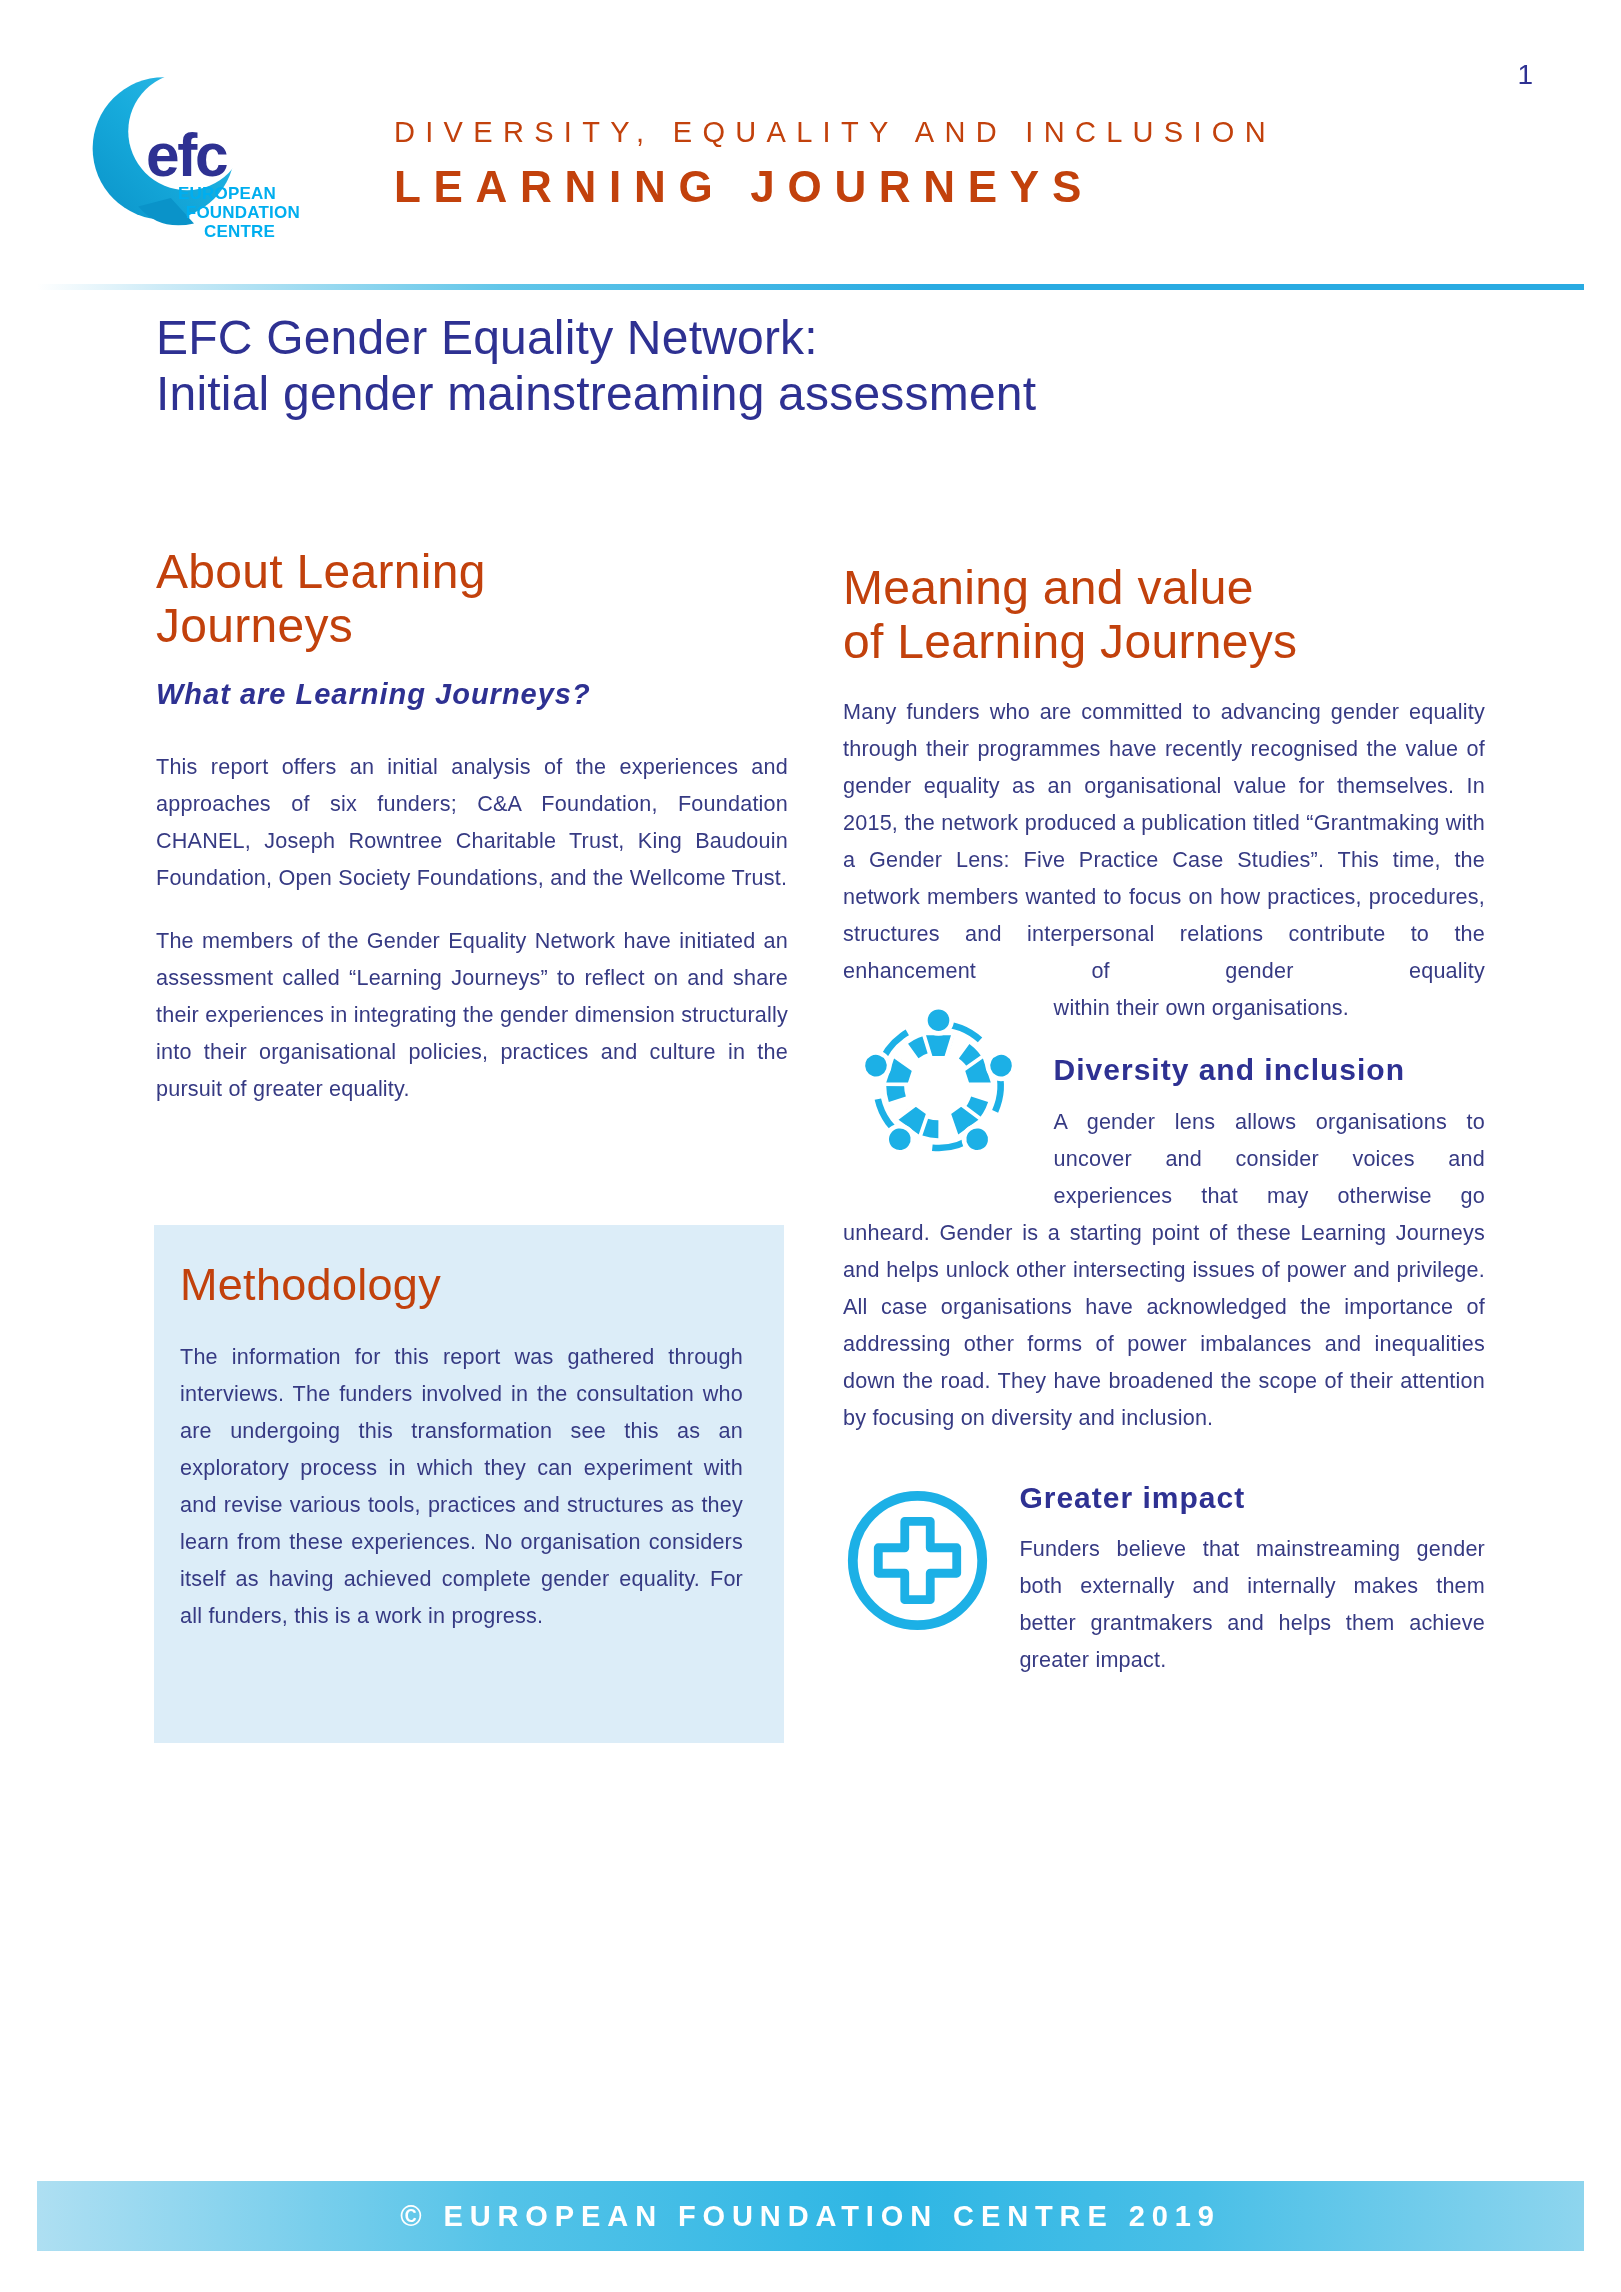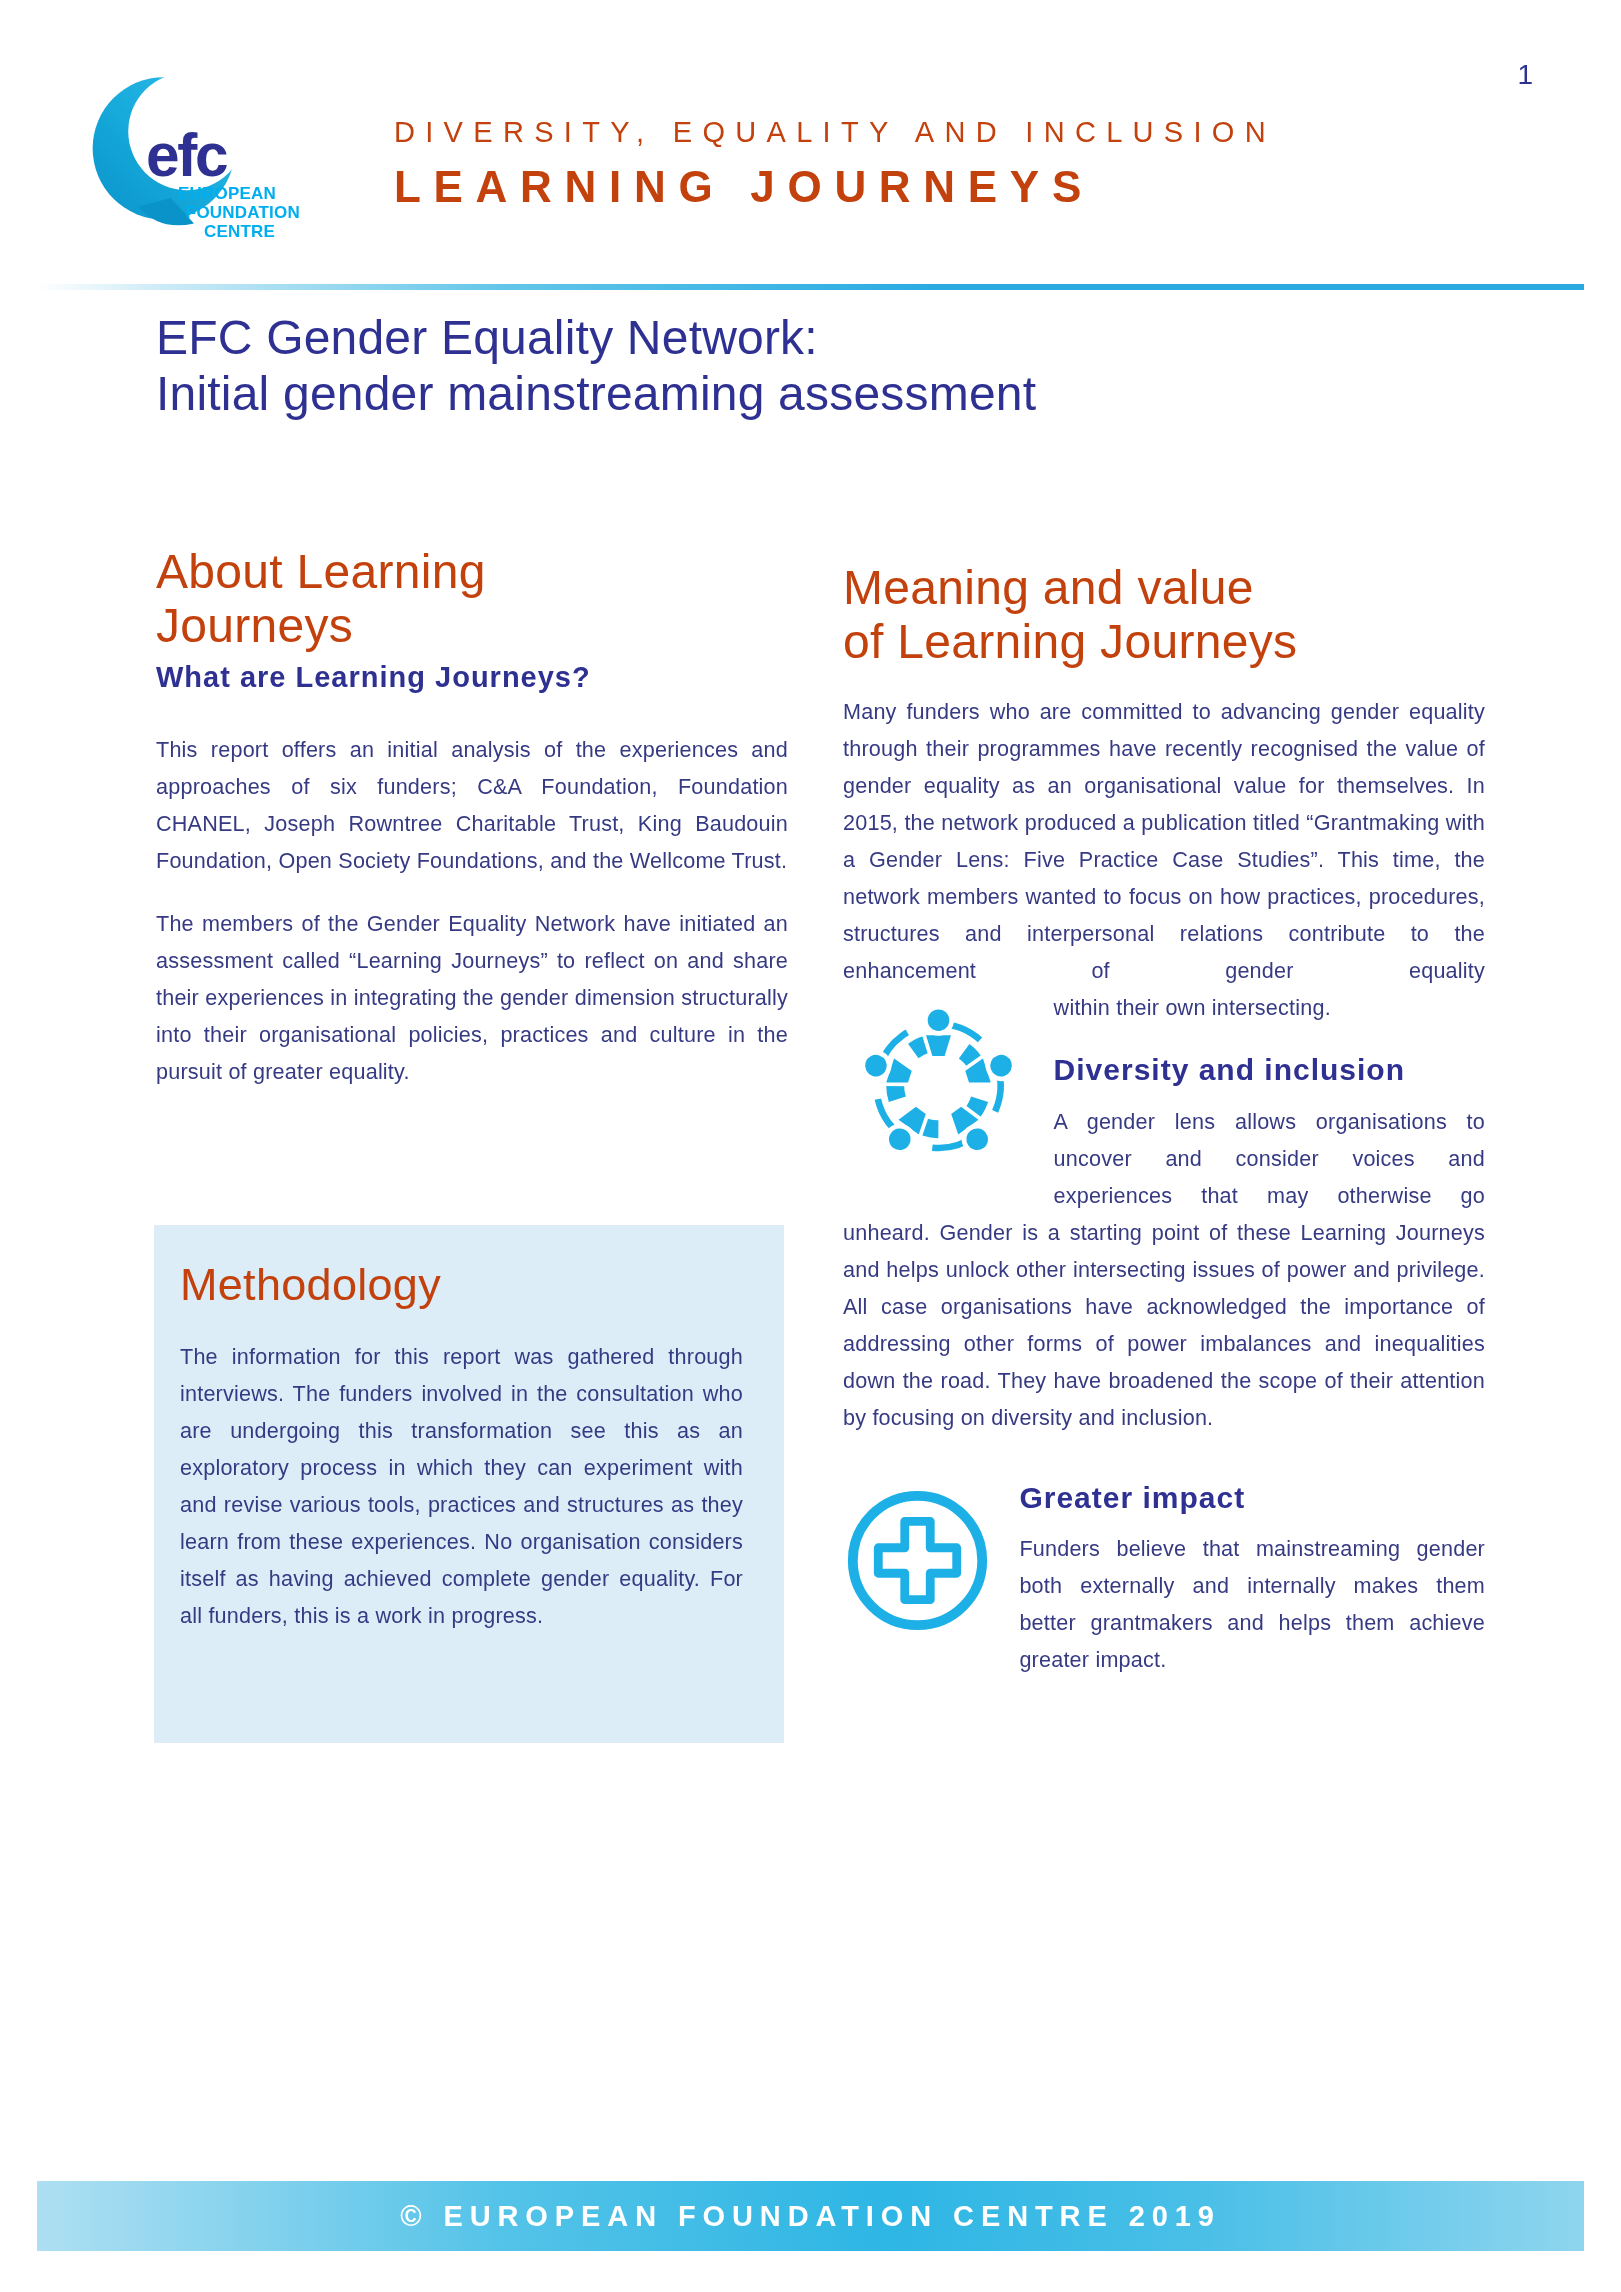--- a/index.html
+++ b/index.html
@@ -38,21 +38,21 @@
   
   .col-left  { position:absolute; left:156px; top:545px; width:632px; }
   .col-right { position:absolute; left:843px; top:545px; width:642px;margin-top:16px; }
   h2.sec {
     font-size:48px; line-height:54px; font-weight:400; color:#c2410c;
     letter-spacing:0.3px; white-space:pre-line;
   }
   h3.sub {
     font-size:29px; font-weight:700; color:#2e3192; letter-spacing:1px;
   }
-  .col-left h3.sub { margin-top:8px; }
+  .col-left h3.sub { margin-top:25px;font-style:italic; }
   p.body {
     font-size:21.6px; line-height:37px; text-align:justify; color:#363a83;
     letter-spacing:0.2px;
   }
   .col-left p.p1 { margin-top:25.5px; }
   .col-left p.p2 { margin-top:37px; }
   .col-right p.intro { margin-top:23.5px; text-align-last:justify; }
   
   .methodology {
     position:absolute; left:154px; top:1225px; width:630px; height:518px;
@@ -158,21 +158,21 @@
           <g transform="rotate(216 100 100)">
             <path d="M84 44 L116 44 L108 70 L92 70 Z" fill="#1cb0e6" stroke="#fff" stroke-width="4"></path>
             <circle cx="100" cy="30" r="14" fill="#1cb0e6" stroke="#fff" stroke-width="5"></circle>
           </g>
           <g transform="rotate(288 100 100)">
             <path d="M84 44 L116 44 L108 70 L92 70 Z" fill="#1cb0e6" stroke="#fff" stroke-width="4"></path>
             <circle cx="100" cy="30" r="14" fill="#1cb0e6" stroke="#fff" stroke-width="5"></circle>
           </g>
         </g>
       </svg>
-      <div class="tail-line">within their own intersecting.</div>
+      <div class="tail-line">within their own organisations.</div>
       <h3 class="sub">Diversity and inclusion</h3>
       <p class="body">A gender lens allows organisations to uncover and consider voices and experiences that may otherwise go unheard. Gender is a starting point of these Learning Journeys and helps unlock other intersecting issues of power and privilege. All case organisations have acknowledged the importance of addressing other forms of power imbalances and inequalities down the road. They have broadened the scope of their attention by focusing on diversity and inclusion.</p>
       <div class="clear"></div>
     </div>
 
     <div class="flow flow-impact">
       <svg class="icon-float plus-icon" viewBox="0 0 152 152">
         <circle cx="76" cy="76" r="66" fill="#ffffff" stroke="#1cb0e6" stroke-width="10"></circle>
         <path d="M63 36 H89 V63 H116 V89 H89 V116 H63 V89 H36 V63 H63 Z" fill="none" stroke="#1cb0e6" stroke-width="9" stroke-linejoin="round"></path>
       </svg>

